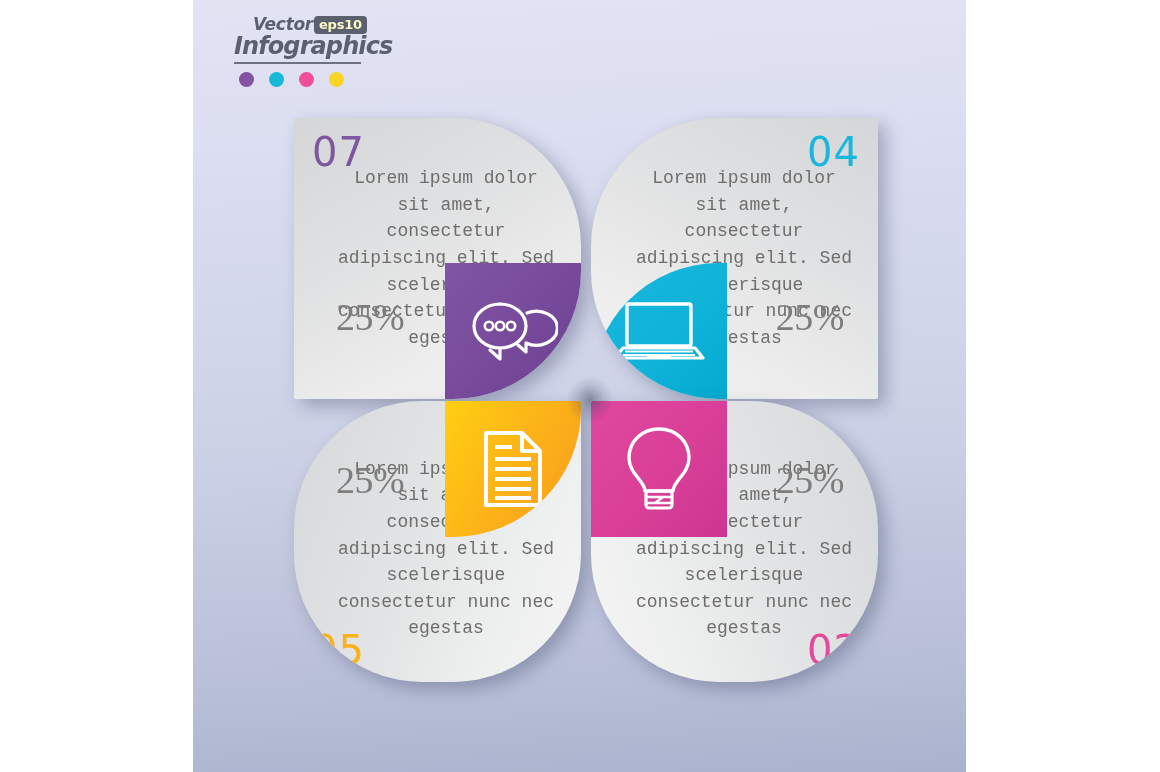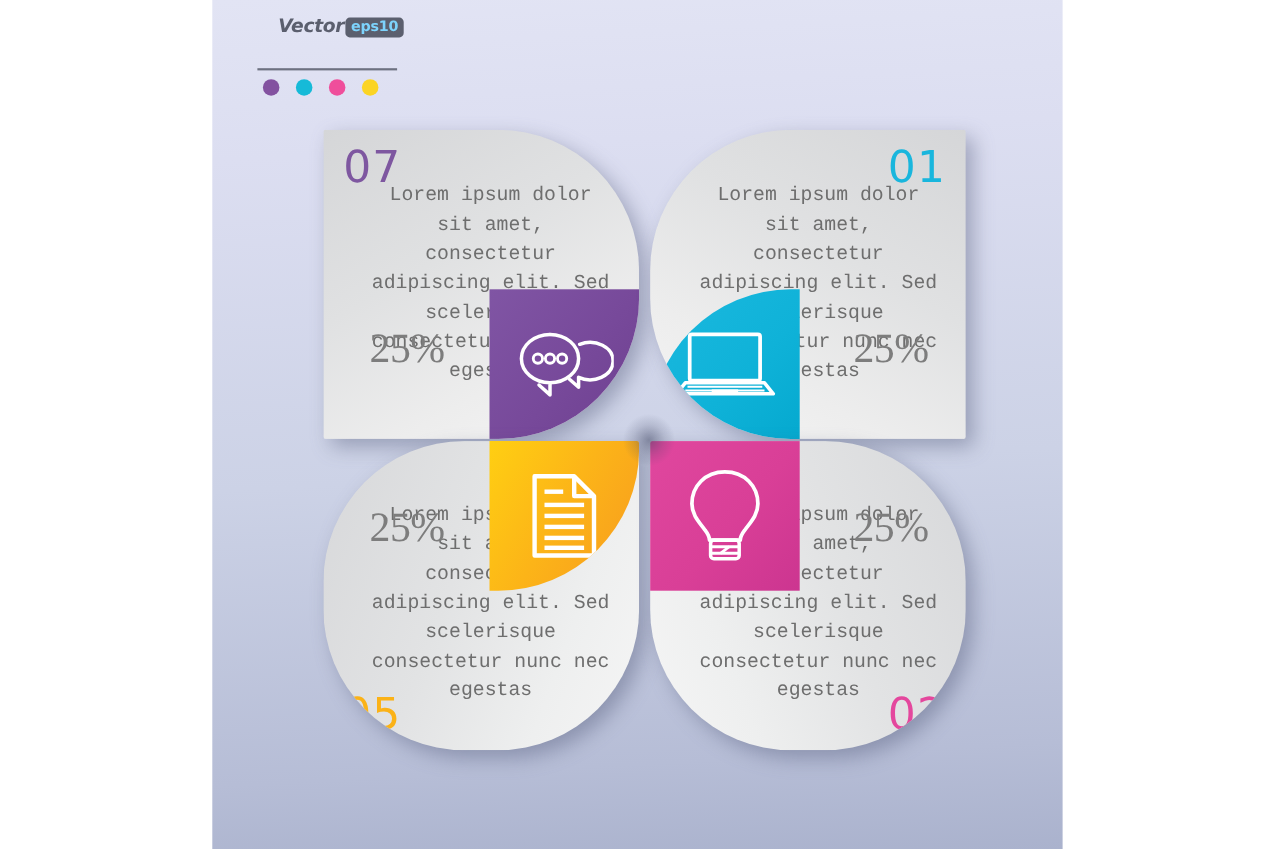--- a/index.html
+++ b/index.html
@@ -49,21 +49,21 @@
     font-style: italic;
     font-size: 17px;
     color: #5b5f6e;
     letter-spacing: -0.3px;
   }
   #logo .eps-badge {
     position: absolute;
     left: 80px;
     top: 2px;
     background: #5b5f6e;
-    color: #7dd3fc;
+    color: #fef9c3;
     font-family: "DejaVu Sans", sans-serif;
     font-weight: bold;
     font-size: 13px;
     padding: 1px 5px 2px 5px;
     border-radius: 4px;
     letter-spacing: -0.2px;
   }
   #logo .logo-line2 {
     position: absolute;
     left: 0px;
@@ -258,20 +258,21 @@
 </style>
 </head>
 <body>
 
 <div id="stage">
   <div id="canvas">
 
     <div id="logo">
       <span class="logo-line1">Vector</span>
       <span class="eps-badge">eps10</span>
+      <span class="logo-line2">Infographics</span>
       <div class="logo-rule"></div>
       <div class="dots">
         <span class="dot d0" style="background:#8352a0"></span>
         <span class="dot d1" style="background:#16bad8"></span>
         <span class="dot d2" style="background:#ef4e9b"></span>
         <span class="dot d3" style="background:#fbd424"></span>
       </div>
     </div>
 
     <div id="grid">
@@ -291,21 +292,21 @@
               <circle cx="32" cy="31" r="4.2" fill="none" stroke="#ffffff" stroke-width="2.6"></circle>
               <circle cx="43" cy="31" r="4.2" fill="none" stroke="#ffffff" stroke-width="2.6"></circle>
             </svg>
           </div>
         </div>
       </div>
 
       <div class="petal p2">
         <div class="face"></div>
         <div class="inner">
-          <div class="pnum" style="color: rgb(25, 182, 221);">01</div>
+          <div class="pnum" style="color: rgb(25, 182, 221);">04</div>
           <div class="ptext">Lorem ipsum dolor sit amet, consectetur adipiscing elit. Sed scelerisque consectetur nunc nec egestas</div>
           <div class="ppct">25%</div>
           <div class="tile cyan">
             <svg width="92" height="66" viewBox="0 0 92 66">
               <rect x="14" y="6" width="64" height="42" rx="2" fill="none" stroke="#ffffff" stroke-width="3.4"></rect>
               <path d="M10 50 L82 50 L90 60 L2 60 Z" fill="none" stroke="#ffffff" stroke-width="3.2" stroke-linejoin="round"></path>
               <line x1="12" y1="53.5" x2="80" y2="53.5" stroke="#ffffff" stroke-width="1.8"></line>
               <line x1="10" y1="57" x2="82" y2="57" stroke="#ffffff" stroke-width="1.8"></line>
               <rect x="34" y="56" width="24" height="3.2" fill="#ffffff"></rect>
             </svg>

